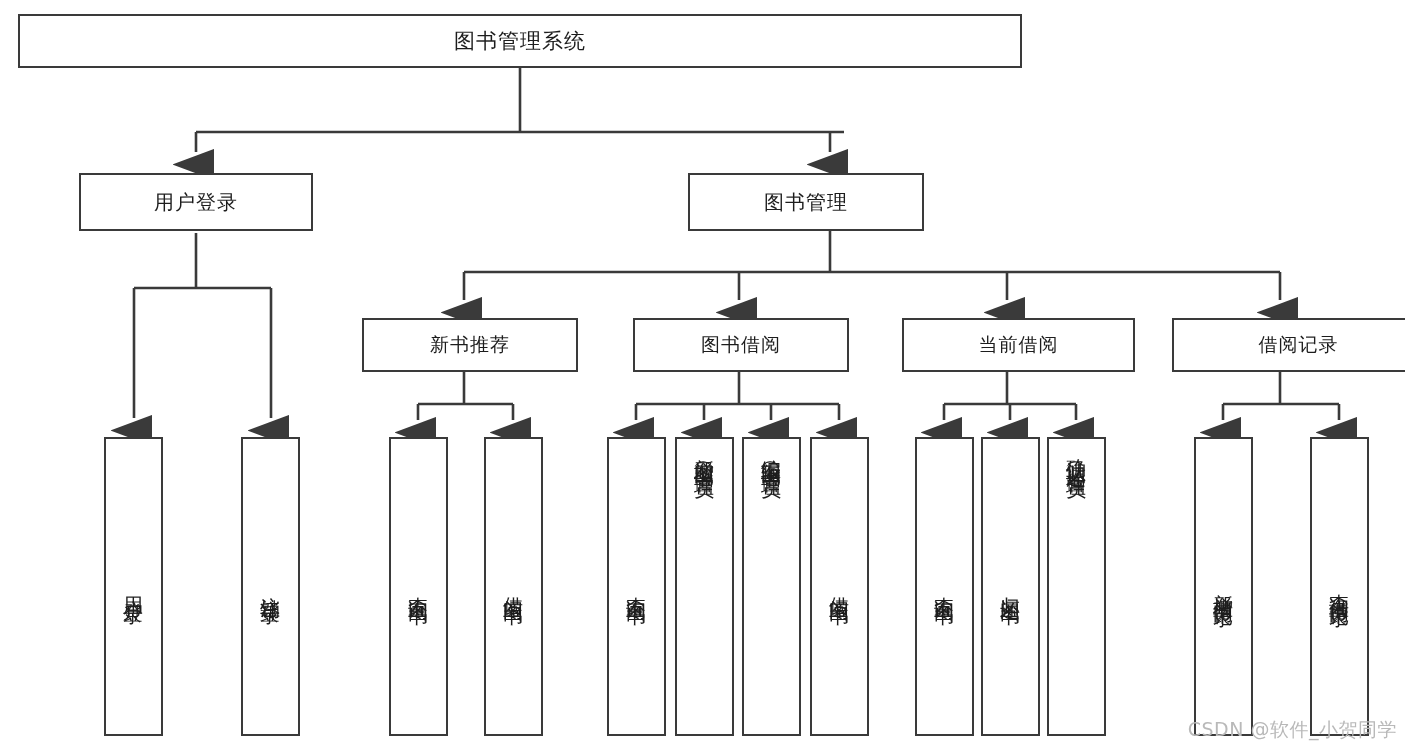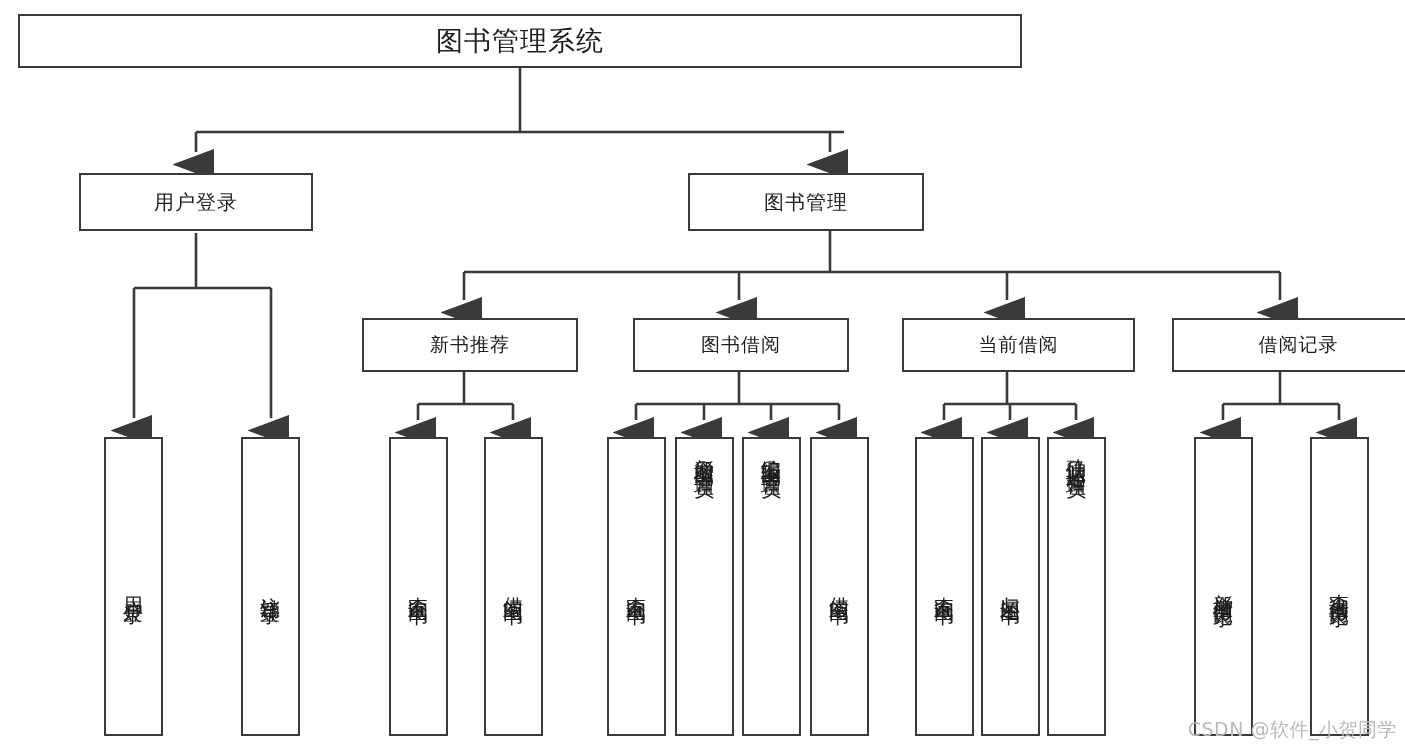--- a/index.html
+++ b/index.html
@@ -30,21 +30,21 @@
     position: absolute;
     box-sizing: border-box;
     border: 2px solid #3a3a3a;
     background: #ffffff;
     display: flex;
     align-items: center;
     justify-content: center;
     color: #1d1d1d;
     letter-spacing: 1px;
   }
-  .node.root { font-size: 27px; }
+  .node.root { font-size: 21px; }
   .node.level1 { font-size: 20px; }
   .node.level2 { font-size: 19px; }
   
   .node.leaf {
     font-size: 20px;
     align-items: center;
     justify-content: center;
     padding: 4px 0;
   }
   .node.leaf .vtext {

